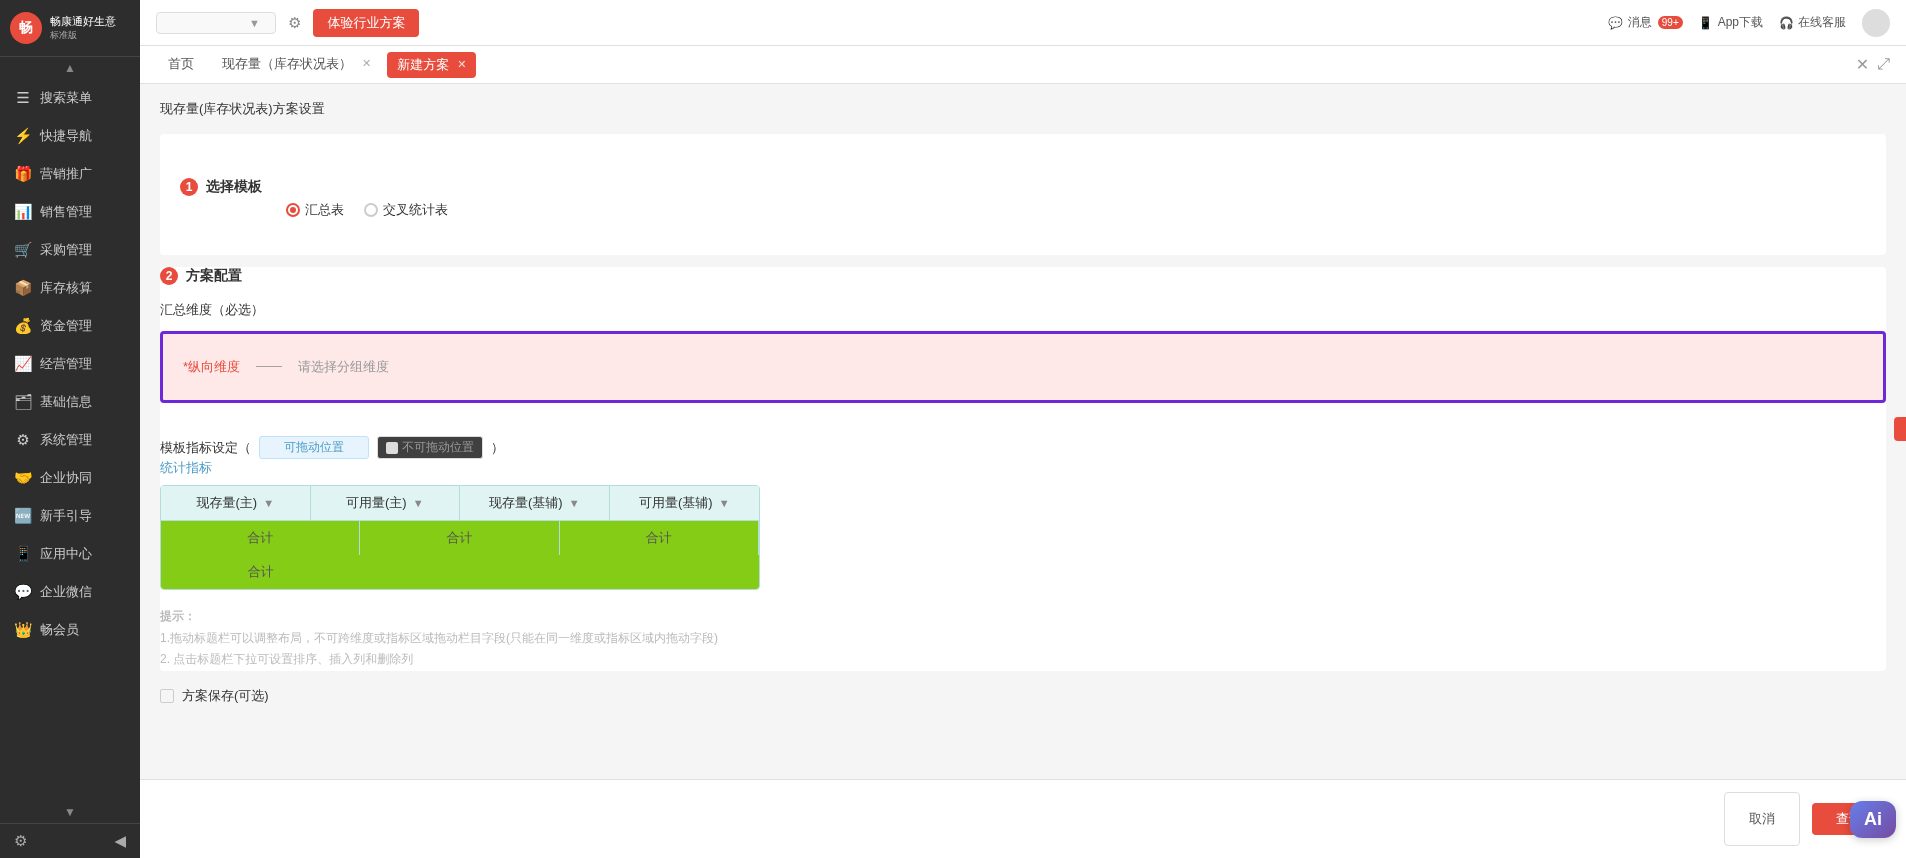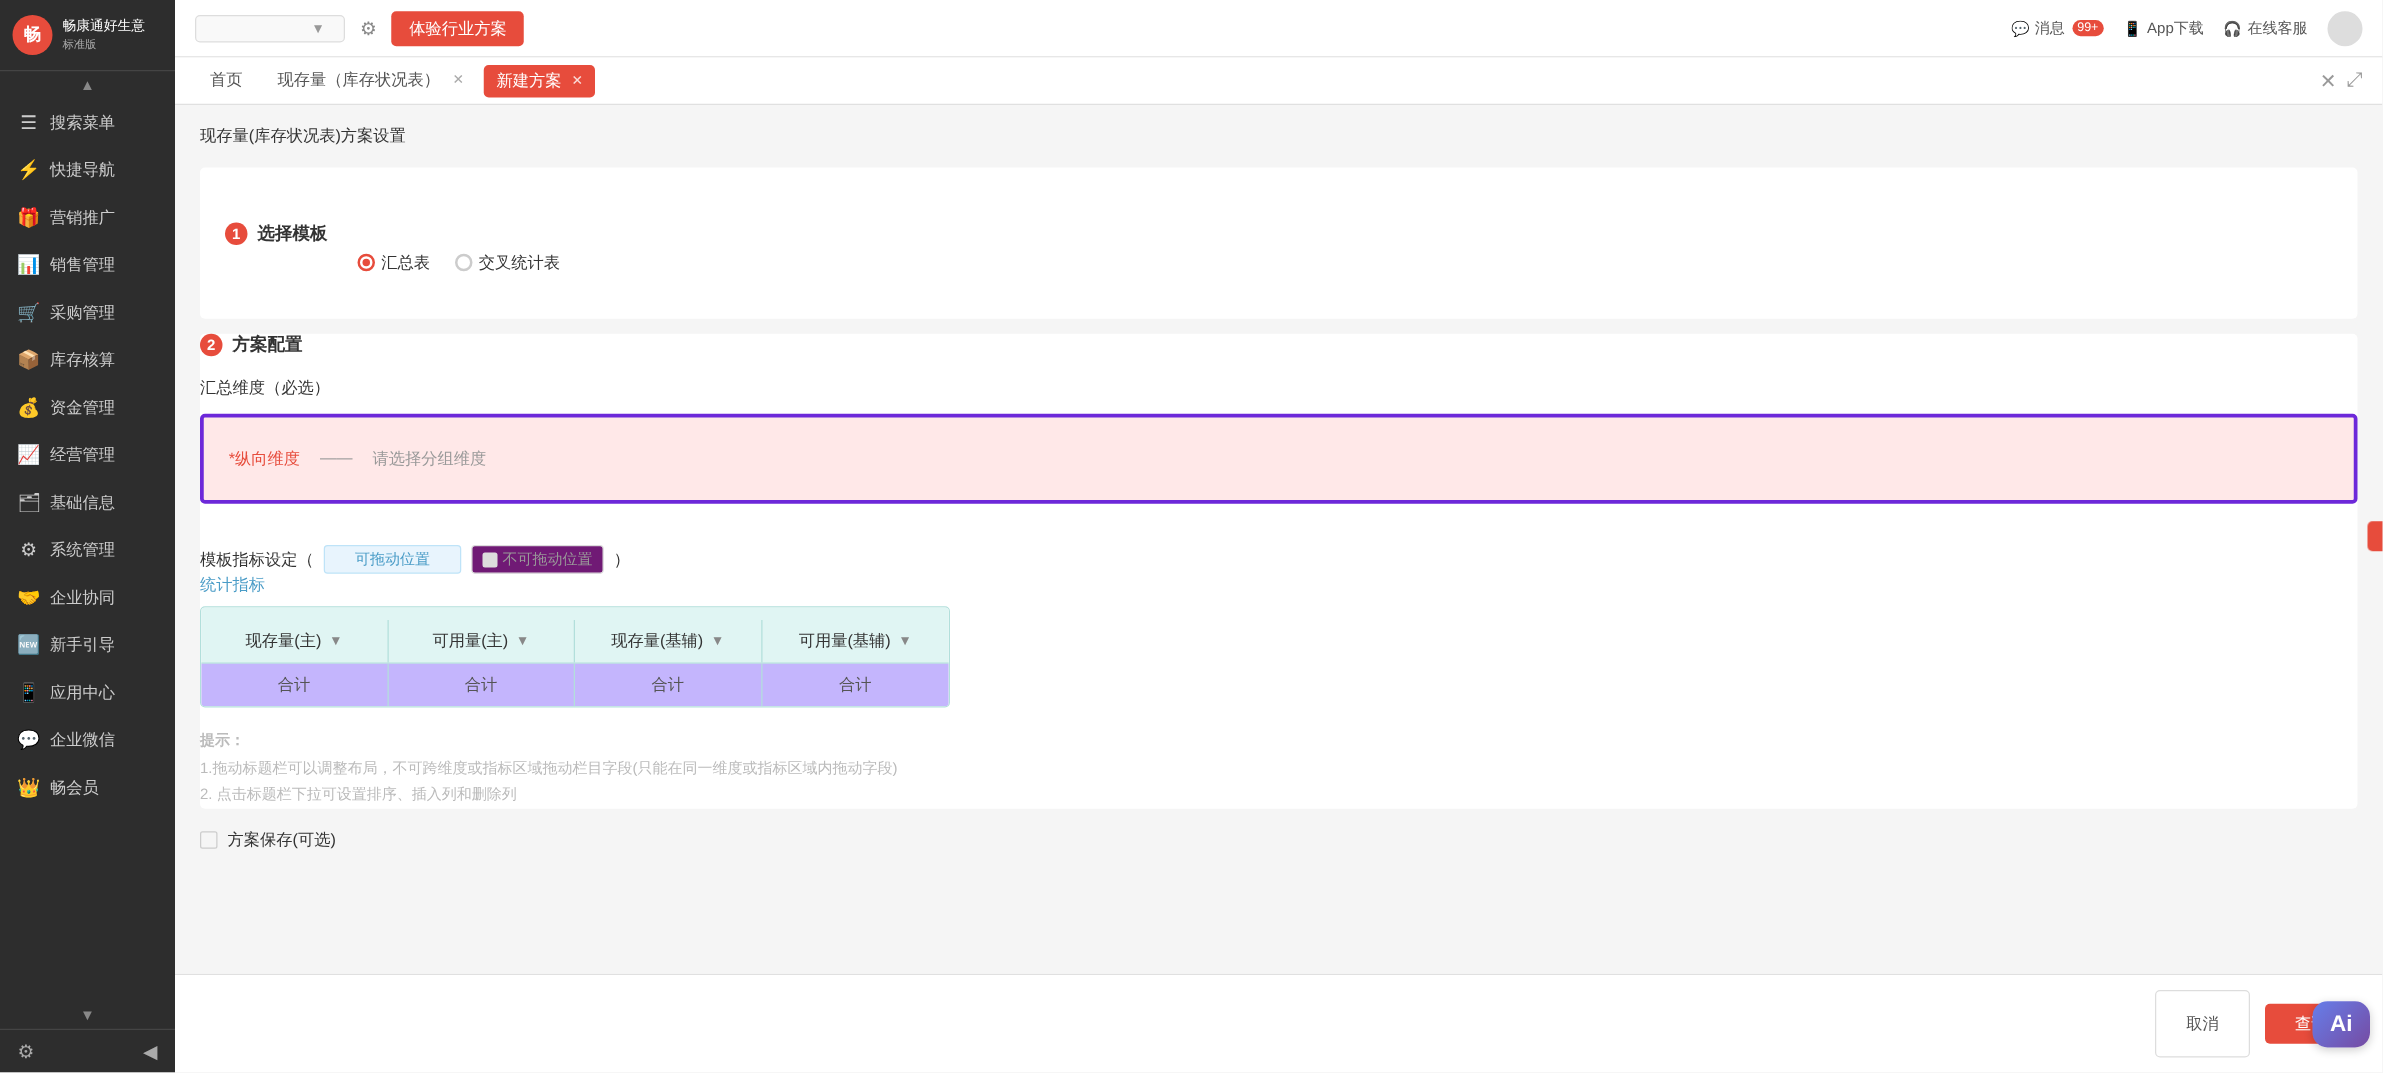--- a/index.html
+++ b/index.html
@@ -175,21 +175,21 @@
     
     .indicator-settings {
       margin-top: 12px;
     }
     .indicator-settings-label { font-size: 13px; color: #333; display: flex; align-items: center; gap: 8px; }
     .draggable-badge {
       background: #e8f4fd; border: 1px solid #bee3f8; border-radius: 3px;
       padding: 2px 24px; font-size: 12px; color: #4a9cc7;
     }
     .non-draggable-badge {
-      background: #701a75; border: 1px solid #ddd; border-radius: 3px;
+      background: #404040; border: 1px solid #ddd; border-radius: 3px;
       padding: 2px 8px; font-size: 12px; color: #999;
       display: flex; align-items: center; gap: 4px;
     }
 
     
     .stats-section-title { color: #4a9cc7; font-size: 13px; margin-bottom: 8px; }
     .stats-table {
       border: 1px solid #b2dfdb;
       border-radius: 4px;
       overflow: hidden;
@@ -199,27 +199,27 @@
       display: grid;
       grid-template-columns: repeat(4, 1fr);
       background: #e0f5f3;
       border-bottom: 1px solid #b2dfdb;
     }
     .stats-table-cell {
       padding: 8px 12px;
       display: flex; align-items: center; justify-content: center;
       gap: 6px;
       border-right: 1px solid #b2dfdb;
-      font-size: 13px; color: #333; margin-top: 10px;
+      font-size: 13px; color: #333;
     }
     .stats-table-cell:last-child { border-right: none; }
     .stats-table-body {
       display: grid;
-      grid-template-columns: repeat(4, 1fr);
-      background: #c4b5fd;
+      grid-template-columns: repeat(3, 1fr);
+      background: #84cc16;
     }
     .stats-body-cell {
       padding: 8px 12px;
       display: flex; align-items: center; justify-content: center;
       border-right: 1px solid #b2dfdb;
       font-size: 13px; color: #555;
     }
     .stats-body-cell:last-child { border-right: none; }
     .dropdown-arrow { color: #888; font-size: 11px; cursor: pointer; }
 

